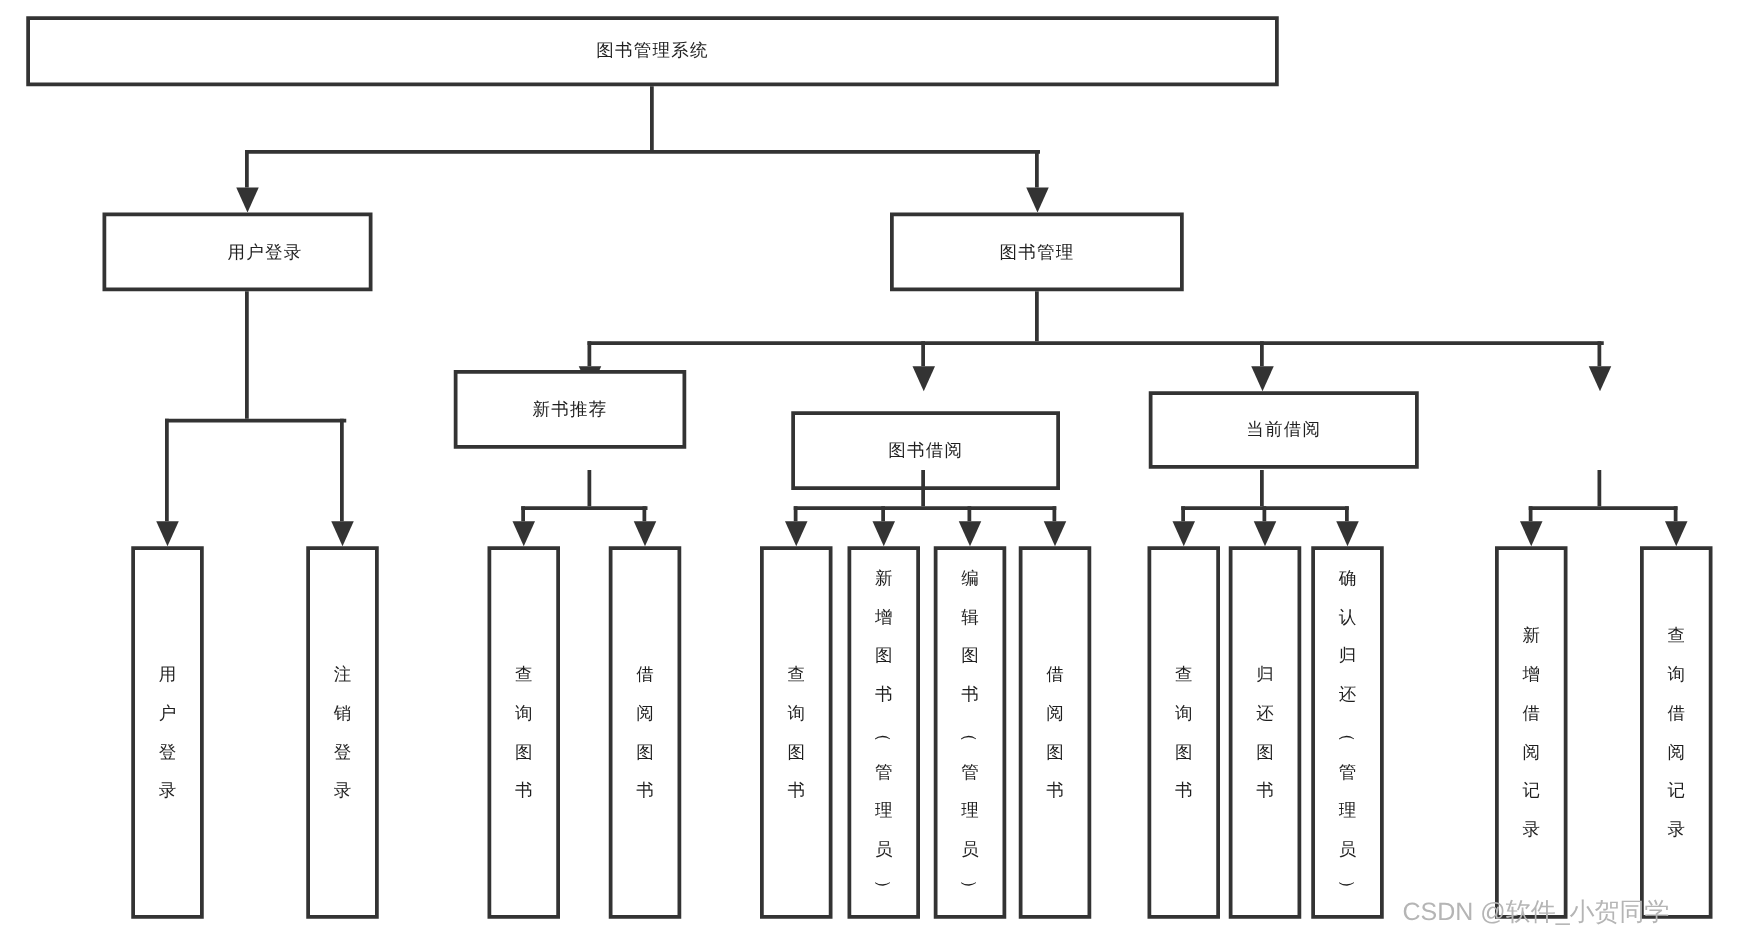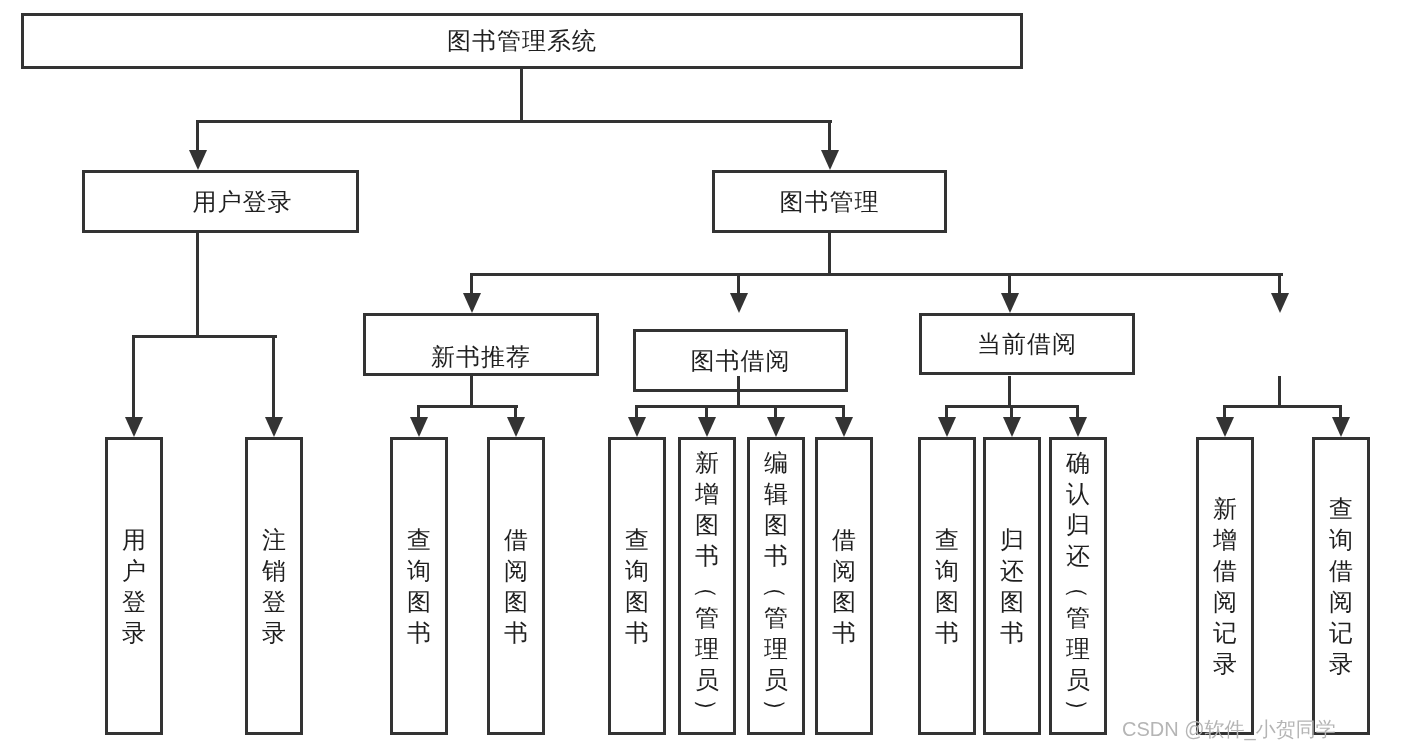--- a/index.html
+++ b/index.html
@@ -12,21 +12,21 @@
   }
   .box{
     position:absolute;
     box-sizing:border-box;
     border:3px solid var(--line,#333);
     background:#fff;
     display:flex;
     align-items:center;
     justify-content:center;
     color:var(--text,#1f1f1f);
-    font-size:24px;
+    font-size:14px;
     letter-spacing:1px;
   }
   .leaf{
     flex-direction:column;
     letter-spacing:0;
     line-height:31px;
   }
   .leaf .vchar{display:block;text-align:center;height:31px;}
   .leaf .vchar.paren{transform:rotate(90deg);}
   .line{position:absolute;background:var(--line,#333);}
@@ -54,21 +54,21 @@
     <span>图书管理系统</span>
   </div>
 
   <div class="line" style="left:520px;top:69px;width:3px;height:51px;"></div>
   <div class="line" style="left:197px;top:120px;width:635px;height:3px;"></div>
   <div class="line" style="left:196px;top:120px;width:3px;height:30px;"></div>
   <div class="arrow" style="left:189px;top:150px;"></div>
   <div class="line" style="left:828px;top:120px;width:3px;height:30px;"></div>
   <div class="arrow" style="left:821px;top:150px;"></div>
 
-  <div class="box" style="left:82px;top:170px;width:277px;height:63px;padding-left:44px;">
+  <div class="box" style="left:82px;top:170px;width:216px;height:63px;padding-left:44px;">
     <span>用户登录</span>
   </div>
   <div class="box" style="left:712px;top:170px;width:235px;height:63px;">
     <span>图书管理</span>
   </div>
 
   <div class="line" style="left:196px;top:233px;width:3px;height:102px;"></div>
   <div class="line" style="left:132px;top:335px;width:145px;height:3px;"></div>
   <div class="line" style="left:132px;top:335px;width:3px;height:82px;"></div>
   <div class="arrow" style="left:125px;top:417px;"></div>
@@ -79,21 +79,21 @@
   <div class="line" style="left:470px;top:273px;width:813px;height:3px;"></div>
   <div class="line" style="left:470px;top:273px;width:3px;height:20px;"></div>
   <div class="arrow" style="left:463px;top:293px;"></div>
   <div class="line" style="left:737px;top:273px;width:3px;height:20px;"></div>
   <div class="arrow" style="left:730px;top:293px;"></div>
   <div class="line" style="left:1008px;top:273px;width:3px;height:20px;"></div>
   <div class="arrow" style="left:1001px;top:293px;"></div>
   <div class="line" style="left:1278px;top:273px;width:3px;height:20px;"></div>
   <div class="arrow" style="left:1271px;top:293px;"></div>
 
-  <div class="box" style="left:363px;top:313px;width:236px;height:63px;align-items:flex-end;">
+  <div class="box" style="left:363px;top:296px;width:186px;height:63px;">
     <span>新书推荐</span>
   </div>
   <div class="box" style="left:633px;top:313px;width:215px;height:63px;margin-top:16px;">
     <span>图书借阅</span>
   </div>
   <div class="box" style="left:919px;top:313px;width:216px;height:62px;">
     <span>当前借阅</span>
   </div>
 
   <div class="line" style="left:470px;top:376px;width:3px;height:29px;"></div>

